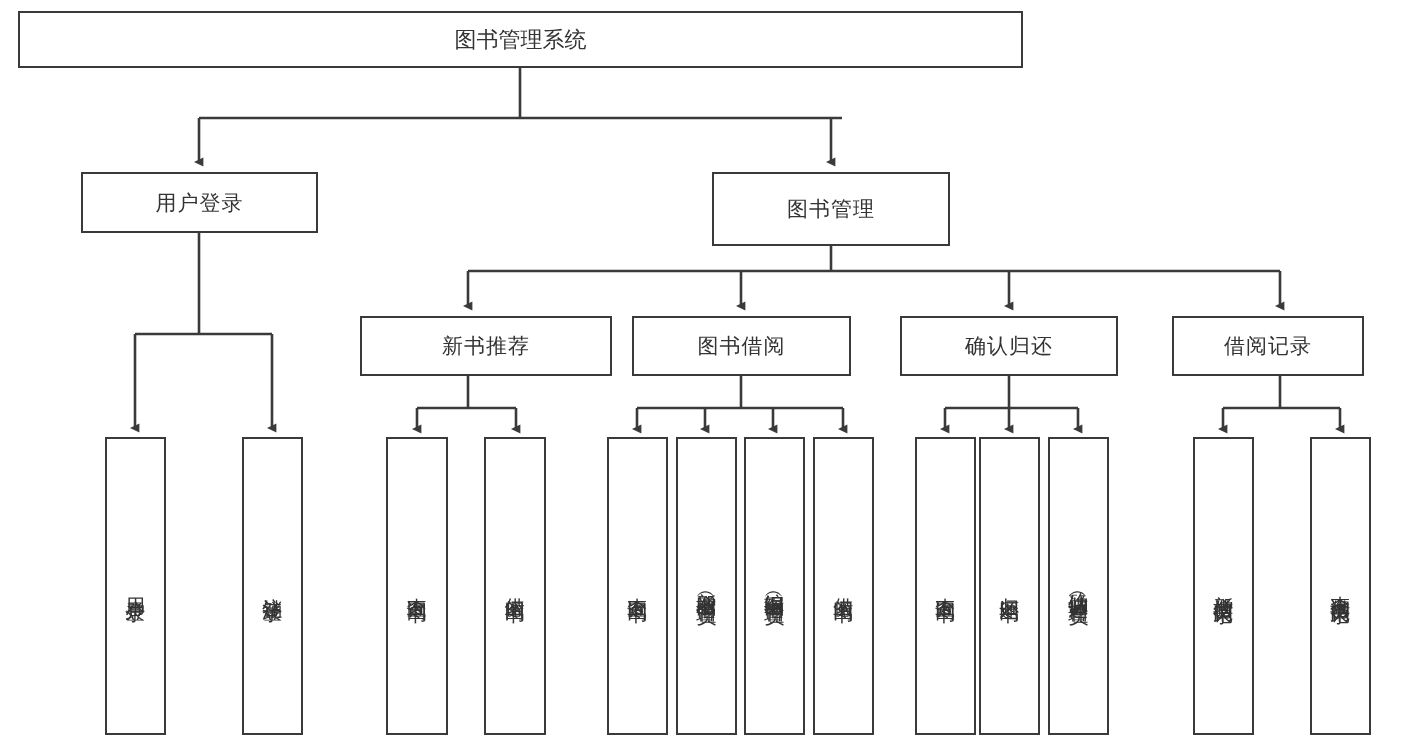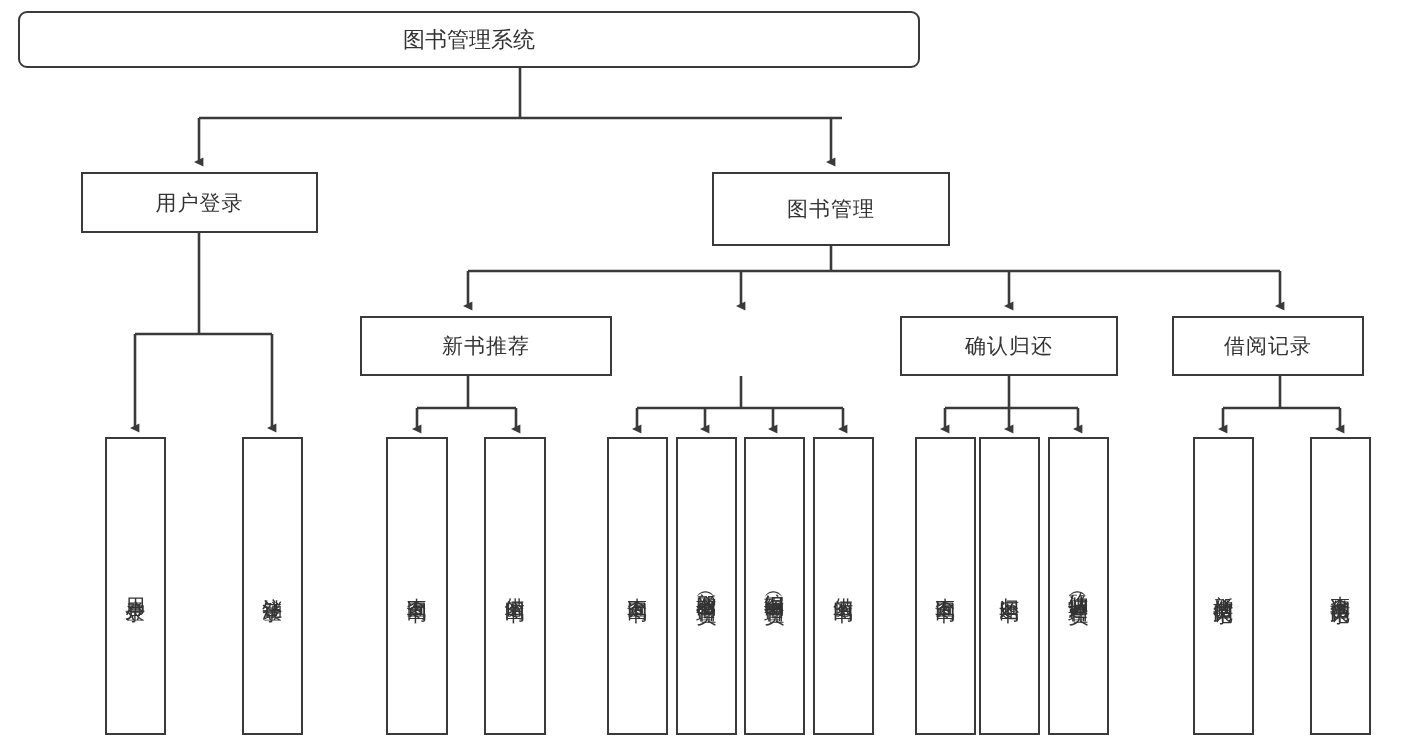--- a/index.html
+++ b/index.html
@@ -102,33 +102,36 @@
       <path d="M1009,408 L1009,429" marker-end="url(#arrow)"></path>
       <path d="M1078,408 L1078,429" marker-end="url(#arrow)"></path>
 
       <path d="M1280,376 L1280,408"></path>
       <path d="M1223,408 L1340,408"></path>
       <path d="M1223,408 L1223,429" marker-end="url(#arrow)"></path>
       <path d="M1340,408 L1340,429" marker-end="url(#arrow)"></path>
     </g>
   </svg>
 
-  <div class="node root" style="left:18px;top:11px;width:902px;height:57px;border-radius:9px;">
+  <div class="node root" style="left:18px;top:11px;width:1005px;height:57px;">
     <span>图书管理系统</span>
   </div>
 
   <div class="node h" style="left:81px;top:172px;width:237px;height:61px;">
     <span>用户登录</span>
   </div>
   <div class="node h" style="left:712px;top:172px;width:238px;height:74px;">
     <span>图书管理</span>
   </div>
 
   <div class="node h" style="left:360px;top:316px;width:252px;height:60px;">
     <span>新书推荐</span>
+  </div>
+  <div class="node h" style="left:632px;top:316px;width:219px;height:60px;">
+    <span>图书借阅</span>
   </div>
   <div class="node h" style="left:900px;top:316px;width:218px;height:60px;">
     <span>确认归还</span>
   </div>
   <div class="node h" style="left:1172px;top:316px;width:192px;height:60px;">
     <span>借阅记录</span>
   </div>
 
   <div class="node leaf" style="left:105px;top:437px;width:61px;height:298px;">
     <span class="vtext">用户登录</span>

